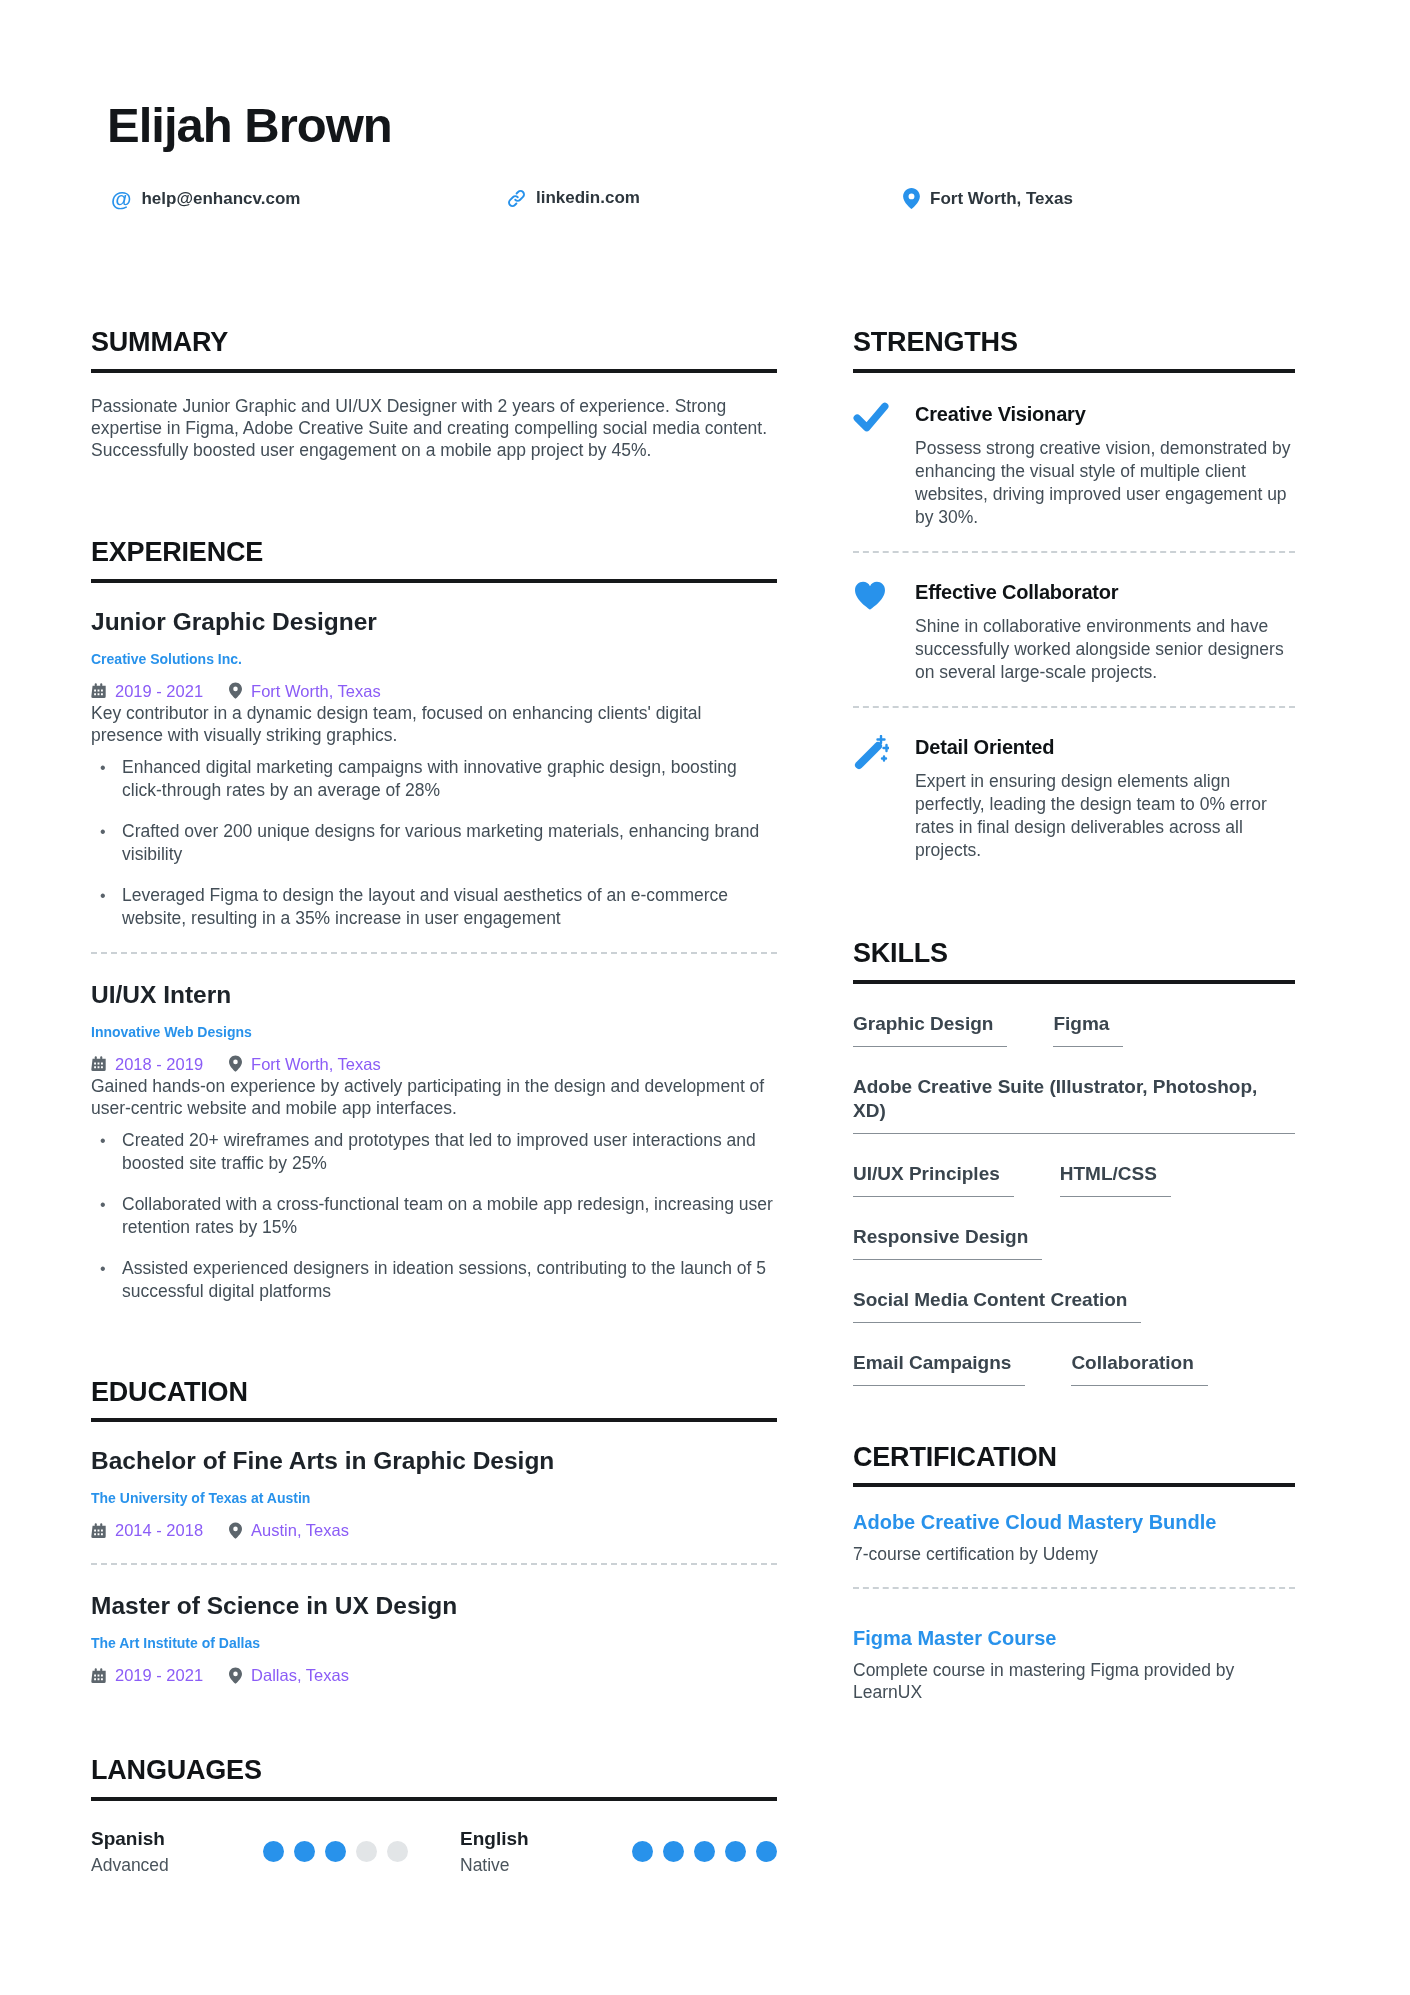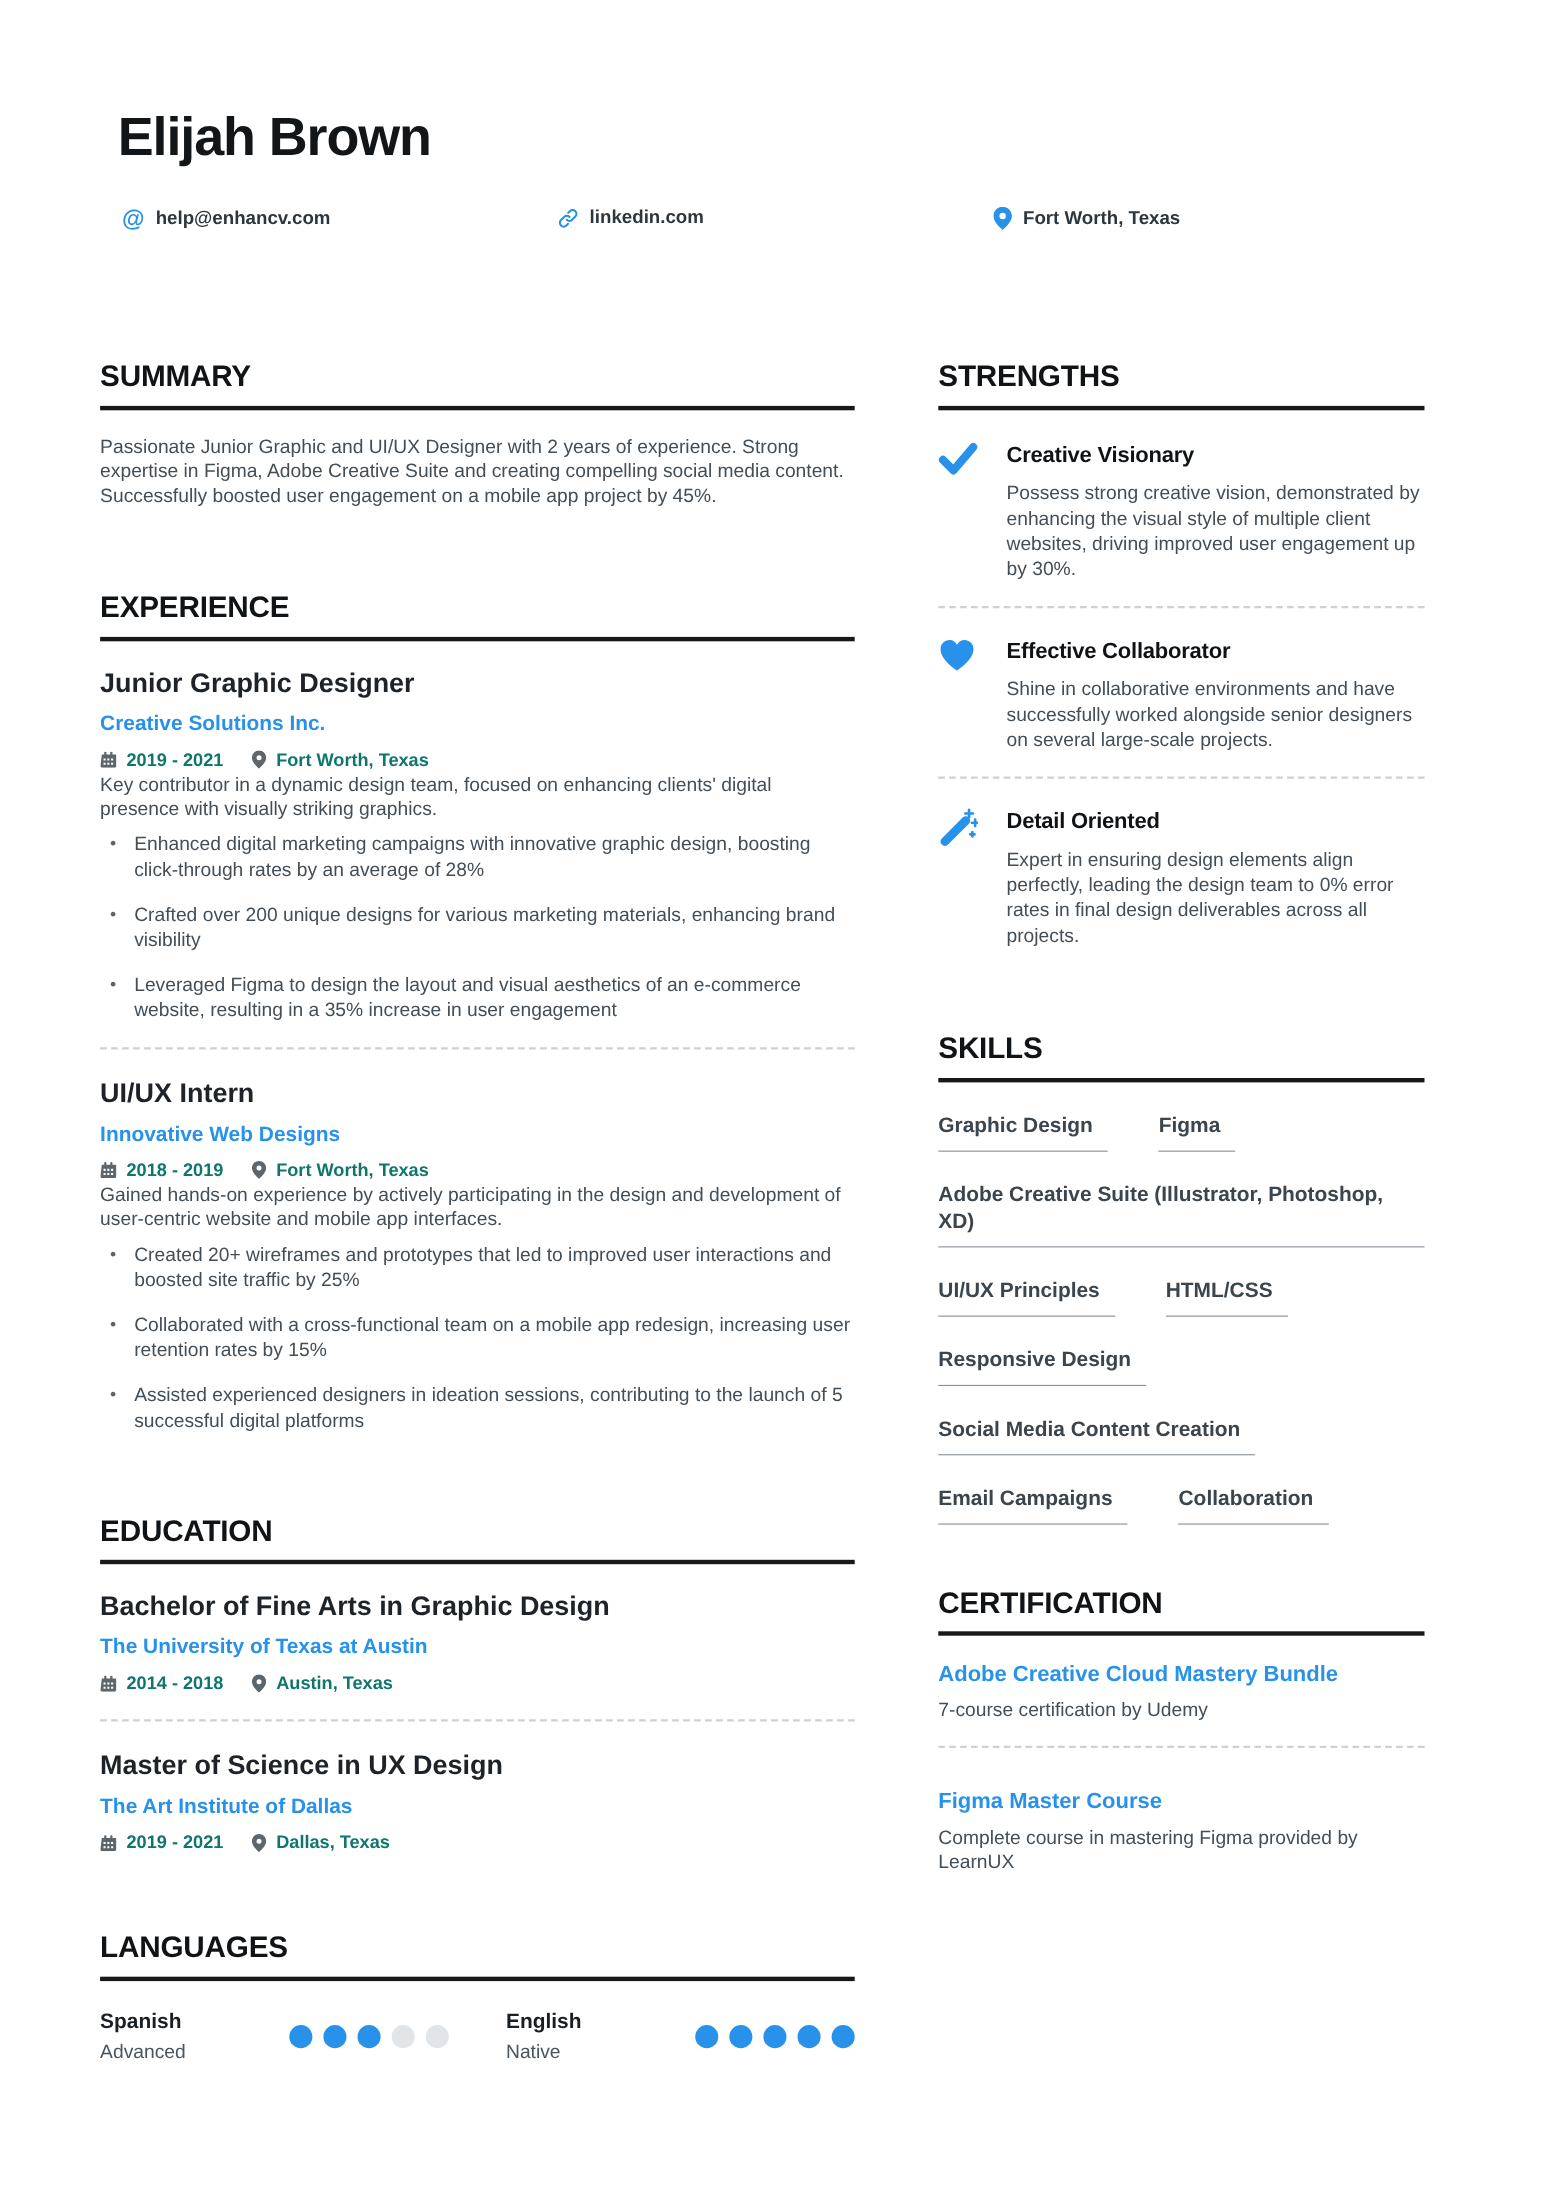--- a/index.html
+++ b/index.html
@@ -29,22 +29,22 @@
     color:#111417; padding-bottom:9px; border-bottom:4px solid #16181a;
   }
   .sec-experience{ margin-top:75px; } .sec-education{ margin-top:73px; } .sec-languages{ margin-top:68px; }
   .sec-skills{ margin-top:75px; } .sec-certification{ margin-top:55px; }
   .summary-text{ margin:22px 0 0; font-size:17.5px; line-height:22px; color:#434e57; }
   .divider{ border:none; border-top:2px dashed #cbd1d5; margin:22px 0 0; height:0; }
   
   .entry{ margin-top:24px; }
   .divider + .entry{ margin-top:26px; }
   .entry-title{ font-size:24.5px; line-height:30px; font-weight:700; color:#1d2329; }
-  .entry-link{ margin-top:10px; font-size:19px; line-height:24px; font-weight:700; color:var(--accent); }
-  .meta{ margin-top:9px; display:flex; align-items:center; gap:26px; font-size:16.5px; line-height:22px; color:#0f766e;font-weight:bold; }
+  .entry-link{ margin-top:10px; font-size:14px; line-height:24px; font-weight:700; color:var(--accent); }
+  .meta{ margin-top:9px; display:flex; align-items:center; gap:26px; font-size:16.5px; line-height:22px; color:#8b5cf6; }
   .meta-item{ display:flex; align-items:center; gap:9px; }
   .entry-desc{ font-size:17.5px; line-height:22px; }
   ul.bullets{ margin:10px 0 0; padding:0; list-style:none; }
   ul.bullets li{ position:relative; padding-left:31px; font-size:17.5px; line-height:23px; }
   ul.bullets li + li{ margin-top:18px; }
   ul.bullets li::before{ content:"•"; position:absolute; left:9px; top:0; color:#5a636b; font-size:16px; }
   
   .strength{ display:flex; gap:20px; margin-top:28px; }
   .divider + .strength{ margin-top:26px; }
   .str-ic{ flex:none; width:42px; padding-top:1px; }

